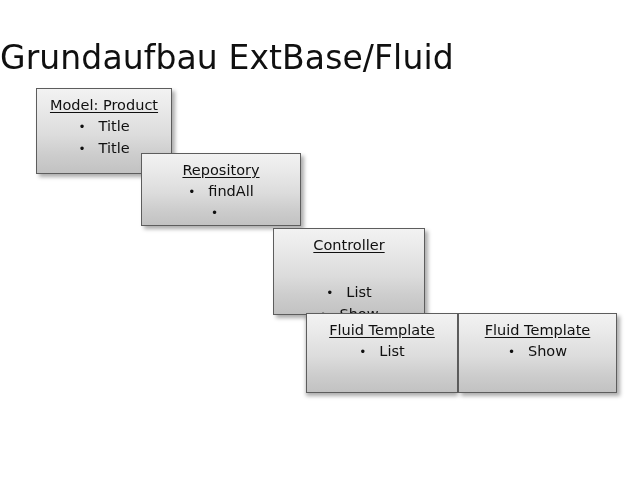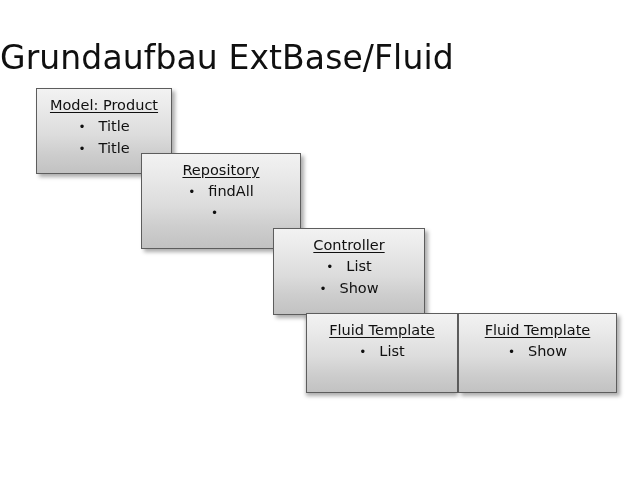--- a/index.html
+++ b/index.html
@@ -74,35 +74,35 @@
   .flowbox .dot {
     display: inline-block;
     font-size: 12px;
     line-height: 21px;
     color: #101010;
     margin-right: 13px;
   }
 
   
   #box-model      { left: 36px;  top: 88px;  width: 136px; height: 86px; }
-  #box-repository { left: 141px; top: 153px; width: 160px; height: 96px; }
+  #box-repository { left: 141px; top: 153px; width: 160px; height: 73px; }
   #box-controller { left: 273px; top: 228px; width: 152px; height: 87px; }
   #box-template-list {
     left: 306px; top: 313px; width: 152px; height: 80px;
     border-right-width: 1.3px;
     box-shadow: 0 3px 4px rgba(0,0,0,0.33);
   }
   #box-template-show {
     left: 458px; top: 313px; width: 159px; height: 80px;
     box-shadow: 3px 3px 4px rgba(0,0,0,0.33);
   }
   
   #box-model { z-index: 5; }
   #box-repository { z-index: 6; }
-  #box-controller { z-index: 7; }
+  #box-controller { z-index: 7; gap: 26px; }
   #box-template-list { z-index: 8; }
   #box-template-show { z-index: 8; }
 </style>
 </head>
 <body>
 
 <div class="slide">
 
   <div class="slide-title">Grundaufbau ExtBase/Fluid</div>
 

